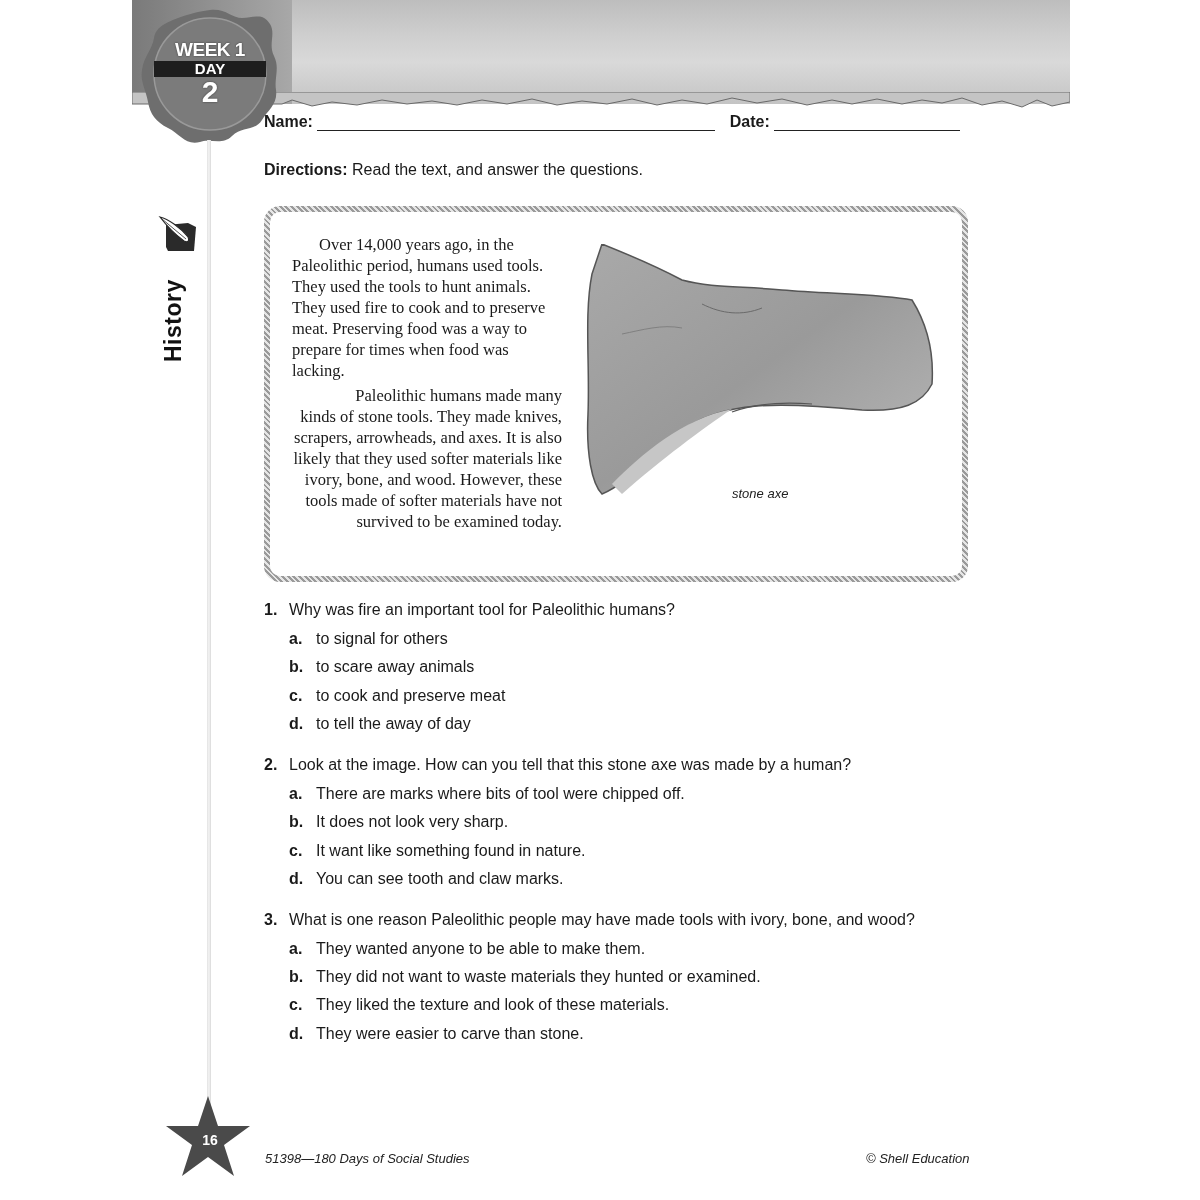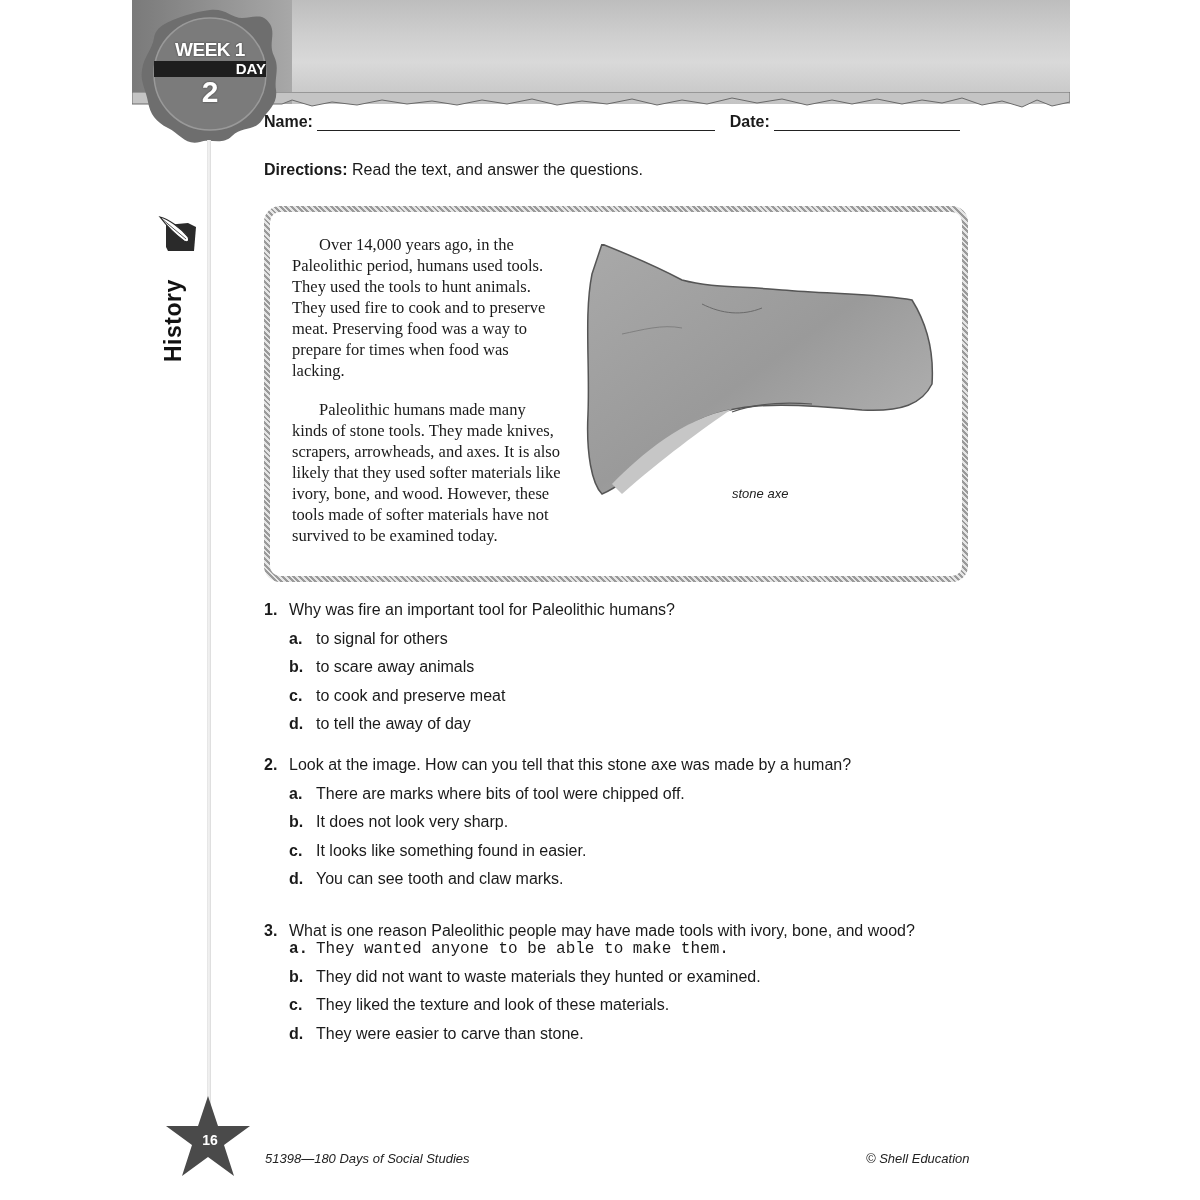--- a/index.html
+++ b/index.html
@@ -11,21 +11,21 @@
             background: linear-gradient(180deg, #bdbdbd 0%, #cfcfcf 35%, #d9d9d9 60%, #c4c4c4 100%); }
   .banner::before { content: ""; position: absolute; left: 0; top: 0; width: 160px; height: 104px;
             background: linear-gradient(90deg, #7a7a7a, #a8a8a8); }
   .banner-edge { position: absolute; left: 132px; top: 92px; width: 938px; height: 22px; }
 
   
   .seal { position: absolute; left: 140px; top: 8px; width: 140px; height: 138px; }
   .seal-text { position: absolute; left: 150px; top: 40px; width: 120px; text-align: center; color: #fff;
                font-family: "Liberation Sans", sans-serif; font-weight: bold; }
   .seal-week { font-size: 19px; letter-spacing: -0.5px; line-height: 20px; text-shadow: 0 0 2px #333; }
-  .seal-day  { background: #1e1e1e; font-size: 15px; line-height: 16px; margin: 1px 4px 0 4px; text-align: right; }
+  .seal-day  { background: #1e1e1e; font-size: 15px; line-height: 16px; margin: 1px 4px 0 4px; }
   .seal-num  { font-size: 30px; line-height: 30px; text-shadow: 0 0 2px #333; }
 
   
   .vrule { position: absolute; left: 207px; top: 140px; width: 4px; height: 970px;
            background: linear-gradient(90deg, #e2e2e2, #f4f4f4, #d8d8d8); }
 
   
   .quill { position: absolute; left: 158px; top: 213px; width: 40px; height: 40px; }
   .history { position: absolute; left: 160px; top: 362px; transform-origin: left top; transform: rotate(-90deg);
              font-size: 23px; font-weight: bold; color: #111; letter-spacing: 0.5px; }
@@ -98,21 +98,21 @@
 </div>
 
 <div class="directions">
   <b>Directions:</b>
   <span>Read the text, and answer the questions.</span>
 </div>
 
 <div class="passage">
   <div class="passage-text">
     <p>Over 14,000 years ago, in the Paleolithic period, humans used tools.  They used the tools to hunt animals.  They used fire to cook and to preserve meat.  Preserving food was a way to prepare for times when food was lacking.</p>
-    <p style="margin-top:18px;">Paleolithic humans made many kinds of  stone tools.  They made knives, scrapers, arrowheads, and axes.  It is also likely that they used softer materials like ivory, bone, and wood.  However, these tools made of softer materials have not survived to be examined today.</p>
+    <p style="margin-top:4px;text-align:right;">Paleolithic humans made many kinds of  stone tools.  They made knives, scrapers, arrowheads, and axes.  It is also likely that they used softer materials like ivory, bone, and wood.  However, these tools made of softer materials have not survived to be examined today.</p>
   </div>
   <svg class="axe" viewBox="0 0 360 262">
     <defs>
       <linearGradient id="stoneg" x1="0" y1="0" x2="1" y2="1">
         <stop offset="0" stop-color="#a9a9a9"></stop>
         <stop offset="0.5" stop-color="#9a9a9a"></stop>
         <stop offset="1" stop-color="#b8b8b8"></stop>
       </linearGradient>
     </defs>
     <path d="M20,0 C40,8 70,20 100,36 C130,44 160,42 200,46 C250,50 300,50 330,56 C345,80 352,110 350,140 C340,160 320,168 280,166 C240,162 200,160 175,162 C150,164 120,170 95,190 C70,210 45,240 20,250 C10,240 4,210 6,170 C8,120 2,70 10,30 Z" fill="url(#stoneg)" stroke="#555" stroke-width="1.5"></path>
@@ -130,27 +130,27 @@
 <div class="opt" style="top:630px;"><span class="olet">a.</span><span>to signal for others</span></div>
 <div class="opt" style="top:658px;"><span class="olet">b.</span><span>to scare away animals</span></div>
 <div class="opt" style="top:687px;"><span class="olet">c.</span><span>to cook and preserve meat</span></div>
 <div class="opt" style="top:715px;"><span class="olet">d.</span><span>to tell the away of day</span></div>
 
 <div class="q" style="top:756px;">
   <span class="qnum">2.</span><span>Look at the image.  How can you tell that this stone axe was made by a human?</span>
 </div>
 <div class="opt" style="top:785px;"><span class="olet">a.</span><span>There are marks where bits of tool were chipped off.</span></div>
 <div class="opt" style="top:813px;"><span class="olet">b.</span><span>It does not look very sharp.</span></div>
-<div class="opt" style="top:842px;"><span class="olet">c.</span><span>It looks like something found in easier.</span></div>
+<div class="opt" style="top:842px;"><span class="olet">c.</span><span>It want like something found in nature.</span></div>
 <div class="opt" style="top:870px;"><span class="olet">d.</span><span>You can see tooth and claw marks.</span></div>
 
-<div class="q" style="top:911px;margin-top:11px;">
+<div class="q" style="top:911px;">
   <span class="qnum">3.</span><span>What is one reason Paleolithic people may have made tools with ivory, bone, and wood?</span>
 </div>
-<div class="opt" style="top:940px;font-family:Liberation Mono, monospace;"><span class="olet">a.</span><span>They wanted anyone to be able to make them.</span></div>
+<div class="opt" style="top:940px;"><span class="olet">a.</span><span>They wanted anyone to be able to make them.</span></div>
 <div class="opt" style="top:968px;"><span class="olet">b.</span><span>They did not want to waste materials they hunted or examined.</span></div>
 <div class="opt" style="top:996px;"><span class="olet">c.</span><span>They liked the texture and look of these materials.</span></div>
 <div class="opt" style="top:1025px;"><span class="olet">d.</span><span>They were easier to carve than stone.</span></div>
 
 <svg class="star" viewBox="0 0 84 82">
   <polygon points="42,0 52,30 84,30 58,49 68,80 42,61 16,80 26,49 0,30 32,30" fill="#4a4a4a"></polygon>
 </svg>
 <div class="star-num">16</div>
 <div class="foot-left">51398—180 Days of Social Studies</div>
 <div class="foot-right">© Shell Education</div>

